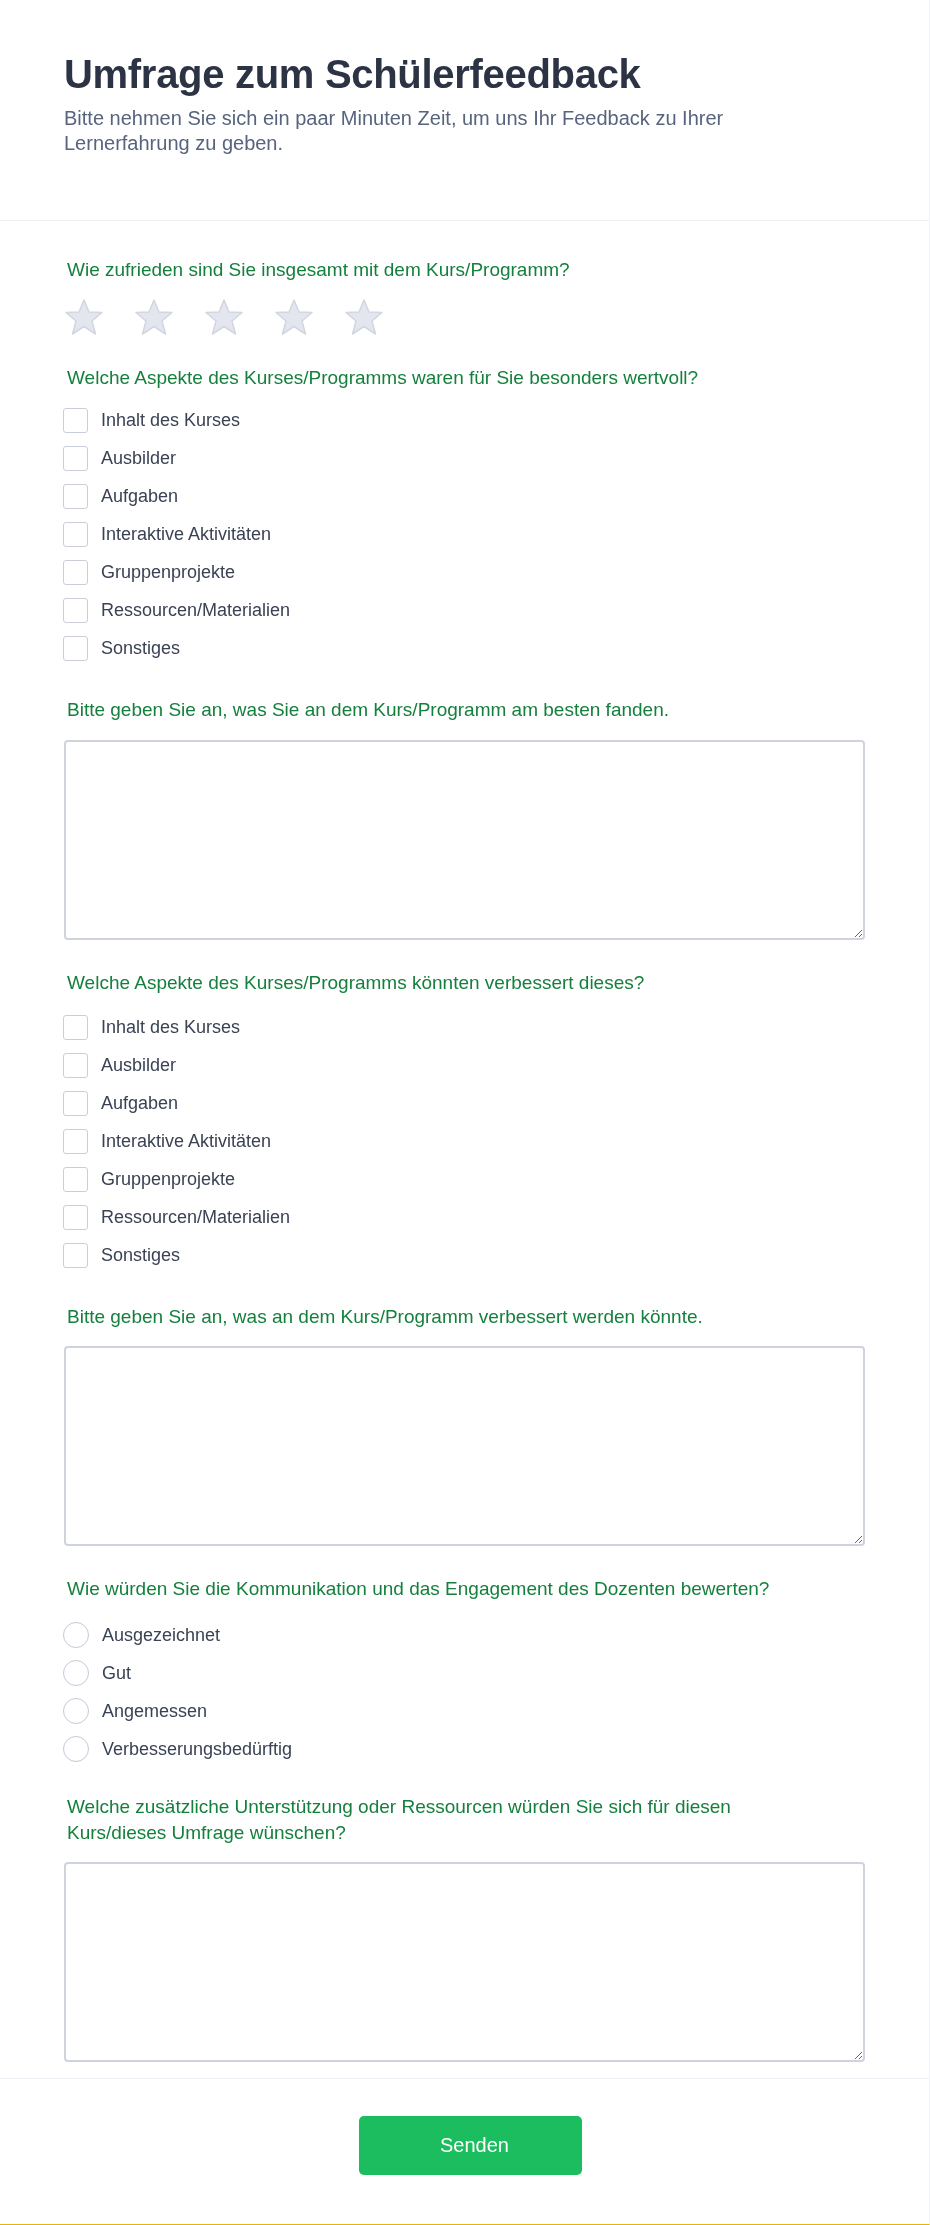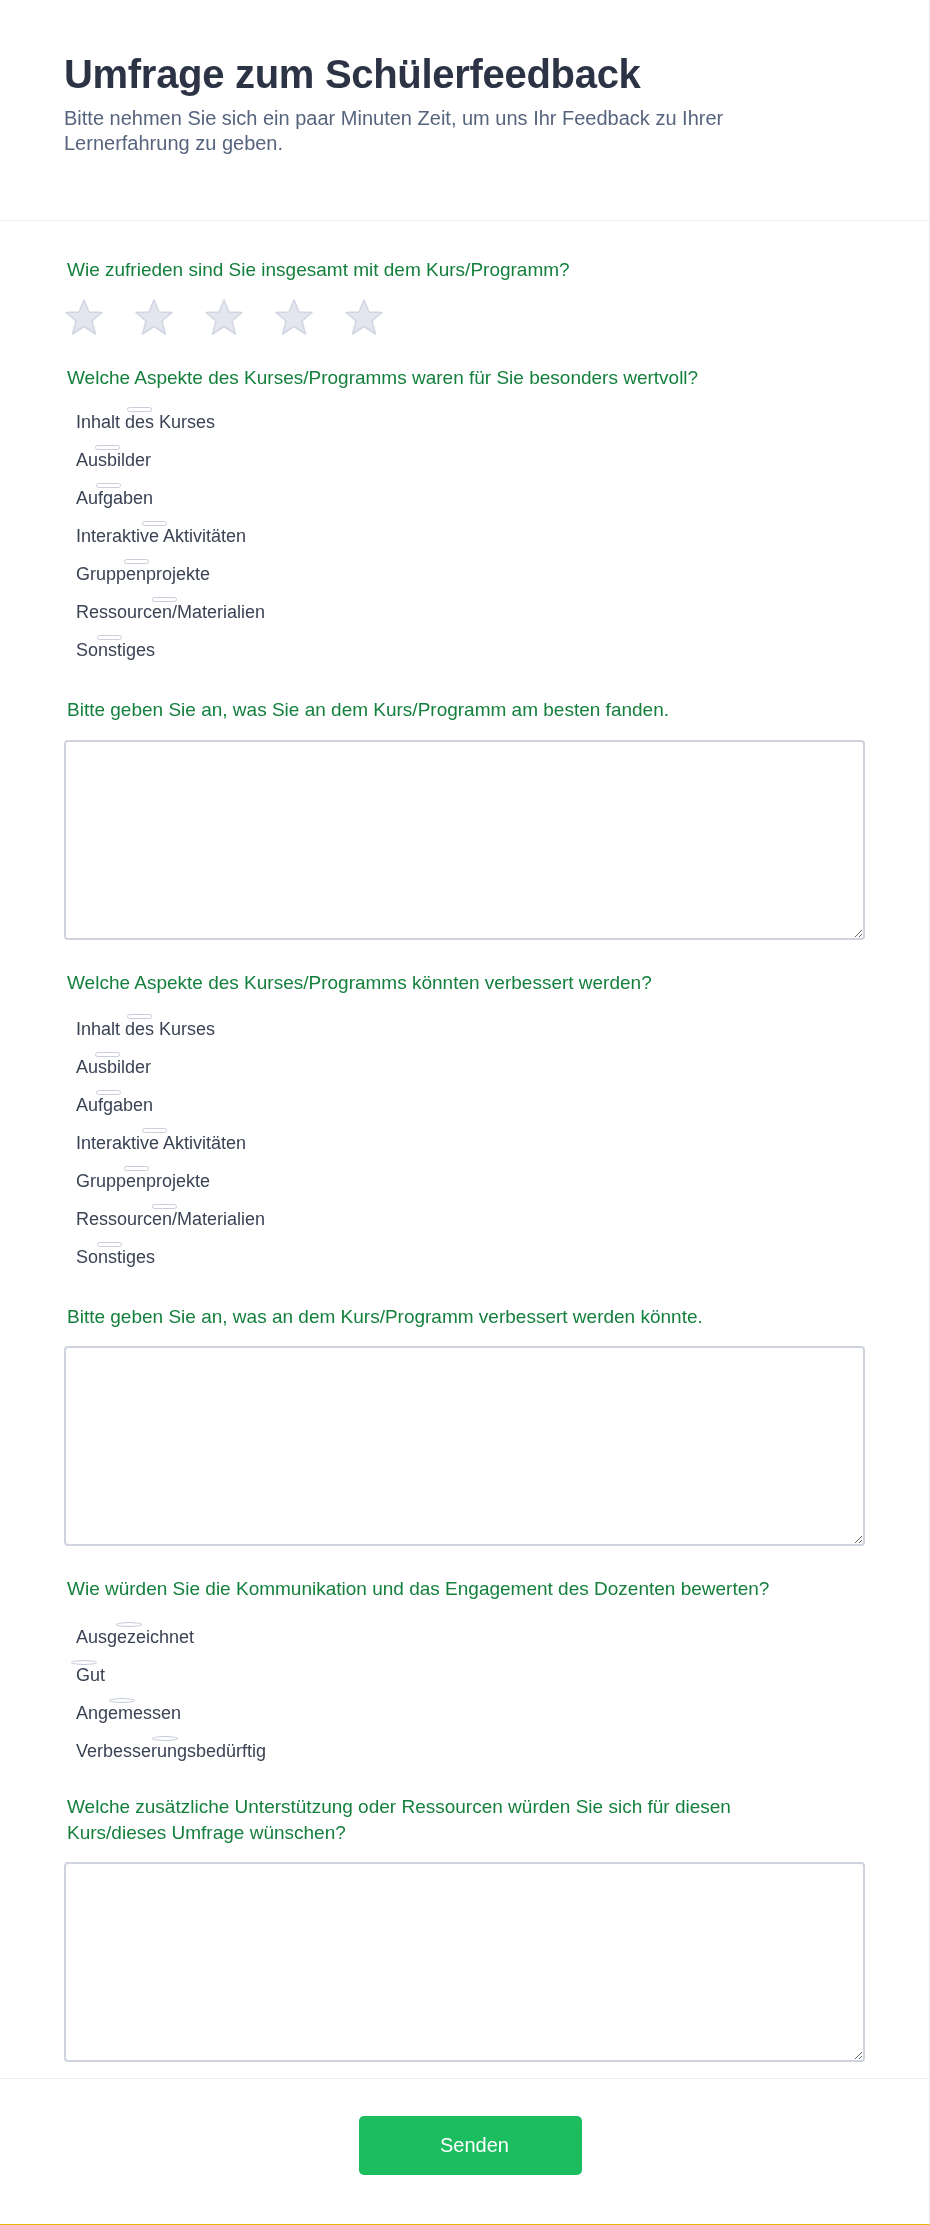--- a/index.html
+++ b/index.html
@@ -6,21 +6,21 @@
   body { width: 930px; height: 2225px; position: relative; overflow: hidden;
          font-family: "Liberation Sans", "DejaVu Sans", sans-serif; color: #2c3345; }
   .page { position: absolute; left: 0; top: 0; width: 929px; height: 2224px;
           border-right: 1px solid #f1f2f6; border-bottom: 1px solid #eab308; text-decoration: underline; }
   .abs { position: absolute; }
   .title { left: 64px; top: 52px; font-size: 40px; font-weight: 700; color: #2c3345; letter-spacing: -0.3px; white-space: nowrap; }
   .desc { left: 64px; top: 106px; width: 760px; font-size: 20px; line-height: 25px; color: #57647e; }
   .divider { left: 0; width: 929px; height: 1px; background: #eef0f6; }
   .q { left: 67px; font-size: 19px; line-height: 26px; color: #15803d; white-space: nowrap; }
   .star { width: 40px; height: 38px; cursor: pointer; }
-  .cb-row, .rd-row { left: 63px; height: 26px; display: flex; align-items: center; cursor: pointer; flex-direction: column; }
+  .cb-row, .rd-row { left: 63px; height: 26px; display: flex; align-items: center; cursor: pointer; }
   .cb { width: 23px; height: 23px; border: 1px solid #c9ceda; border-radius: 3px; background: #fff; box-sizing: content-box; }
   .rd { width: 24px; height: 24px; border: 1px solid #c5cad8; border-radius: 50%; background: #fff; }
   .opt-label { margin-left: 13px; font-size: 18px; color: #3a4254; white-space: nowrap; }
   .ta { left: 64px; width: 797px; height: 196px; border: 2px solid #cfd3de; border-radius: 4px; background: #fff;
         resize: vertical; padding: 0; margin: 0; font-family: "Liberation Sans", sans-serif; font-size: 16px; box-sizing: content-box; outline: none; }
   .submit { left: 359px; top: 2116px; width: 223px; height: 59px; background: #1bbd5e; border: none; border-radius: 5px;
             color: #ffffff; font-size: 20px; font-family: "Liberation Sans", sans-serif; cursor: pointer; padding-left: 14px; }
 </style>
 </head>
 <body>
@@ -76,21 +76,21 @@
       <span class="opt-label">Ressourcen/Materialien</span>
     </div>
   <div class="abs cb-row" style="top:635px">
       <span class="cb"></span>
       <span class="opt-label">Sonstiges</span>
     </div>
 
   <div class="abs q" style="top:697px">Bitte geben Sie an, was Sie an dem Kurs/Programm am besten fanden.</div>
   <textarea class="abs ta" style="top: 740px;"></textarea>
 
-  <div class="abs q" style="top:970px">Welche Aspekte des Kurses/Programms könnten verbessert werden?</div>
+  <div class="abs q" style="top:970px">Welche Aspekte des Kurses/Programms könnten verbessert dieses?</div>
   <div class="abs cb-row" style="top:1014px">
       <span class="cb"></span>
       <span class="opt-label">Inhalt des Kurses</span>
     </div>
   <div class="abs cb-row" style="top:1052px">
       <span class="cb"></span>
       <span class="opt-label">Ausbilder</span>
     </div>
   <div class="abs cb-row" style="top:1090px">
       <span class="cb"></span>

